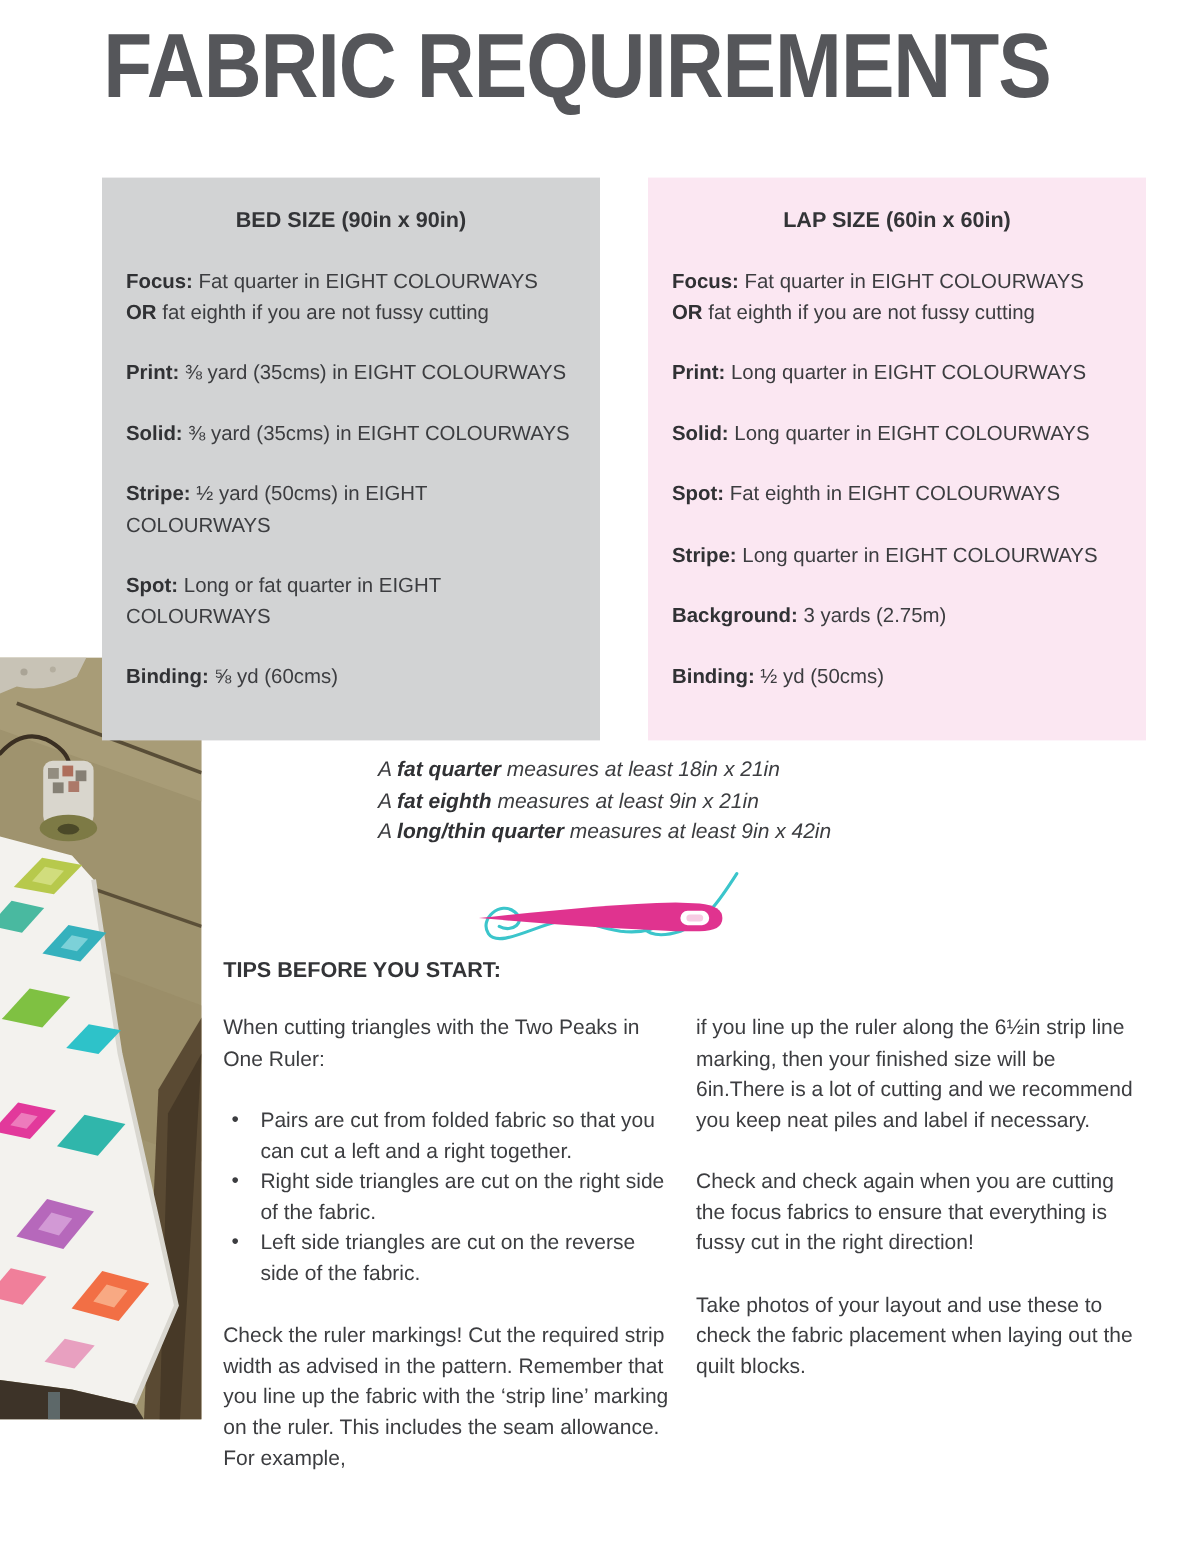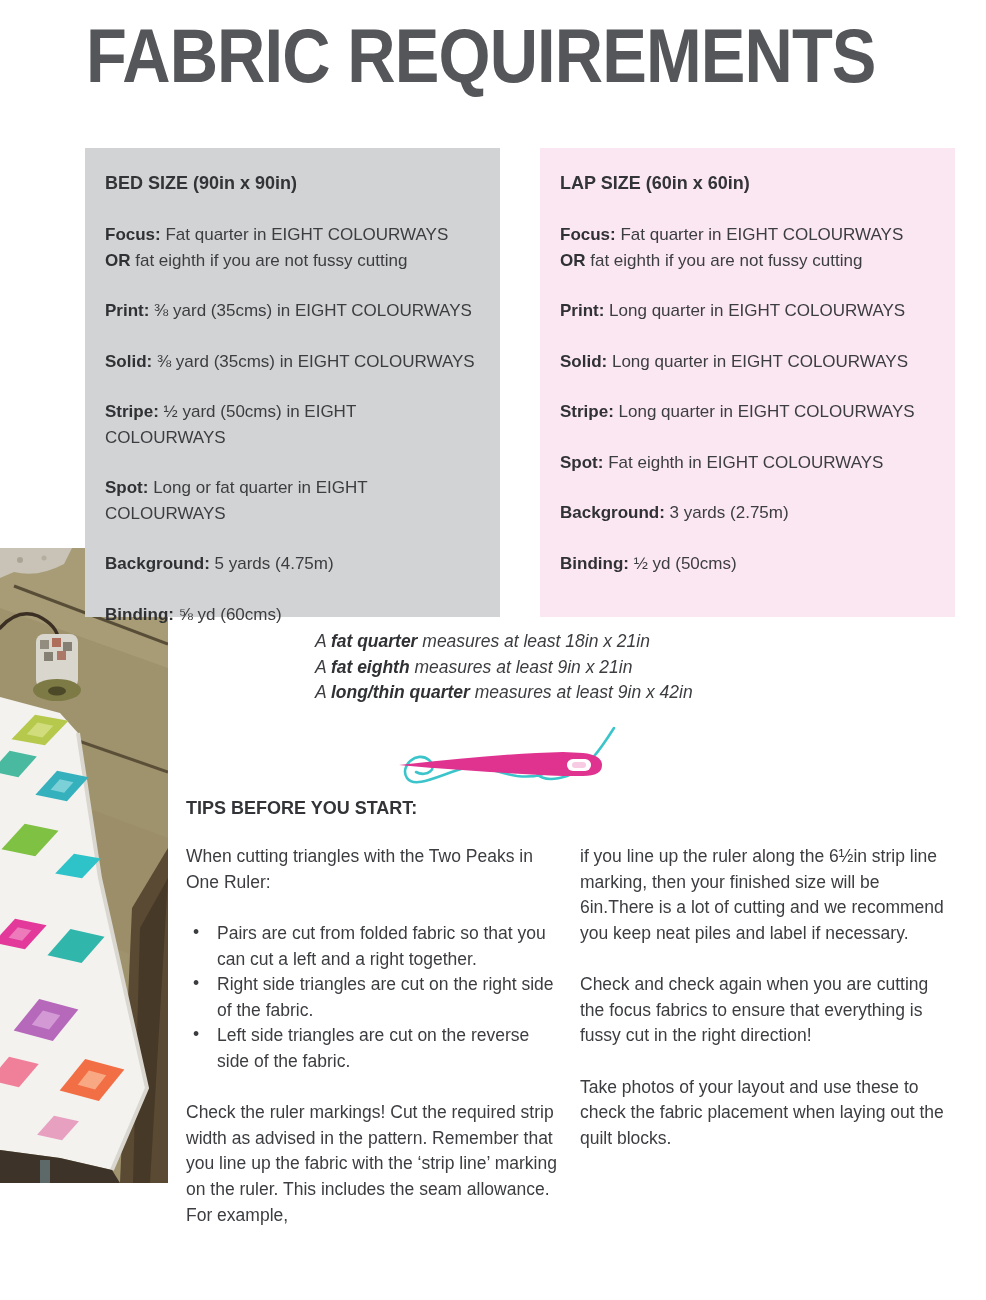--- a/index.html
+++ b/index.html
@@ -22,21 +22,21 @@
     position:absolute;left:0;top:548px;width:168px;height:635px;
   }
   .req-box{
     position:absolute;top:148px;width:415px;height:469px;
     box-sizing:border-box;padding:22px 20px 0 20px;
     font-size:17px;line-height:1.5;color:#3c3d40;
   }
   .req-box.bed{left:85px;background:#d2d3d4;}
   .req-box.lap{left:540px;background:#fbe7f2;}
   .req-header{
-    text-align:left;font-weight:bold;font-size:18px;
+    text-align:center;font-weight:bold;font-size:18px;
     margin:0 0 26px 0;color:#333437;
   }
   .req-box p{margin:0 0 25px 0;}
   .req-box b{font-weight:bold;color:#303134;}
   .measures{
     position:absolute;left:315px;top:629px;
     font-size:17.5px;line-height:1.47;color:#3c3d40;font-style:italic;
   }
   .measures b{color:#303134;}
   .needle-wrap{position:absolute;left:395px;top:720px;width:230px;height:72px;}
@@ -146,31 +146,30 @@
 
   <div class="title">FABRIC REQUIREMENTS</div>
 
   <div class="req-box bed">
     <p class="req-header">BED SIZE (90in x 90in)</p>
     <p><b>Focus:</b><span> Fat quarter in EIGHT COLOURWAYS</span><br><b>OR</b><span> fat eighth if you are not fussy cutting</span></p>
     <p><b>Print:</b><span> ⅜ yard (35cms) in EIGHT COLOURWAYS</span></p>
     <p><b>Solid:</b><span> ⅜ yard (35cms) in EIGHT COLOURWAYS</span></p>
     <p><b>Stripe:</b><span> ½ yard (50cms) in EIGHT COLOURWAYS</span></p>
     <p><b>Spot:</b><span> Long or fat quarter in EIGHT COLOURWAYS</span></p>
-    <p><b>Background:</b><span> 5 yards (4.75m)</span></p>
     <p><b>Binding:</b><span> ⅝ yd (60cms)</span></p>
   </div>
 
   <div class="req-box lap">
     <p class="req-header">LAP SIZE (60in x 60in)</p>
     <p><b>Focus:</b><span> Fat quarter in EIGHT COLOURWAYS</span><br><b>OR</b><span> fat eighth if you are not fussy cutting</span></p>
     <p><b>Print:</b><span> Long quarter in EIGHT COLOURWAYS</span></p>
     <p><b>Solid:</b><span> Long quarter in EIGHT COLOURWAYS</span></p>
+    <p><b>Spot:</b><span> Fat eighth in EIGHT COLOURWAYS</span></p>
     <p><b>Stripe:</b><span> Long quarter in EIGHT COLOURWAYS</span></p>
-    <p><b>Spot:</b><span> Fat eighth in EIGHT COLOURWAYS</span></p>
     <p><b>Background:</b><span> 3 yards (2.75m)</span></p>
     <p><b>Binding:</b><span> ½ yd (50cms)</span></p>
   </div>
 
   <div class="measures">
     <div><span>A </span><b>fat quarter</b><span> measures at least 18in x 21in</span></div>
     <div><span>A </span><b>fat eighth</b><span> measures at least 9in x 21in</span></div>
     <div><span>A </span><b>long/thin quarter</b><span> measures at least 9in x 42in</span></div>
   </div>
 

